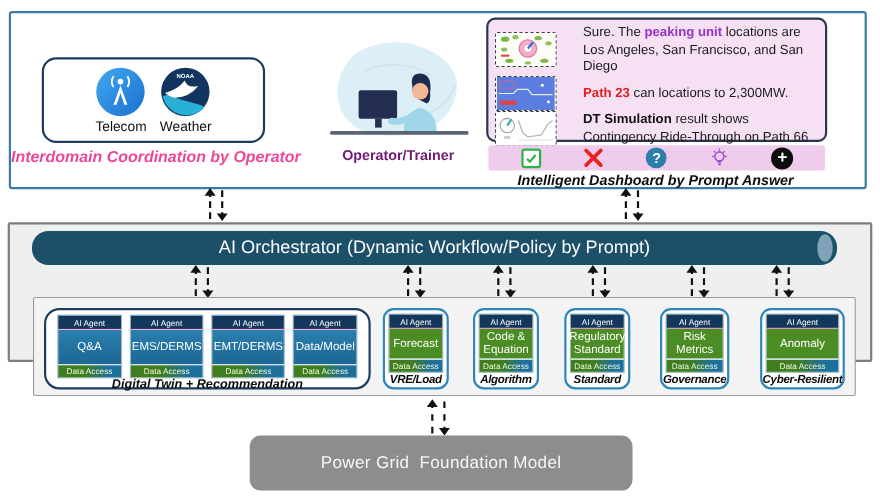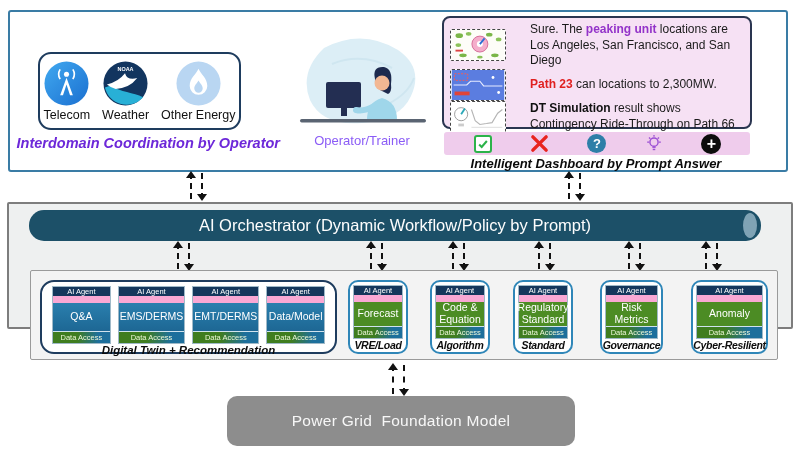--- a/index.html
+++ b/index.html
@@ -10,26 +10,26 @@
   .top-box { position:absolute; left:8px; top:10px; width:780px; height:162px;
              border:2px solid #3a7ca5; border-radius:3px; background:#fff; }
 
   .icons-box { position:absolute; left:28px; top:40px; width:203px; height:78px;
                border:2px solid #1e3c5e; border-radius:13px; background:#fff;
                display:flex; align-items:flex-start; justify-content:center; gap:12px; padding-top:7px; }
   .icon-item { display:flex; flex-direction:column; align-items:center;text-align:center; }
   .icon-item svg { width:45px; height:45px; display:block; }
   .icon-label { font-size:12.5px; color:#111; margin-top:2px; white-space:nowrap; }
 
-  .interdomain-caption { position:absolute; left:0px; top:123px; width:270px; text-align:right;
-                         font-size:14.5px; font-weight:bold; font-style:italic; color:#6d28d9; }
+  .interdomain-caption { position:absolute; left:0px; top:123px; width:270px; text-align:left;
+                         font-size:14.5px; font-weight:bold; font-style:italic; color:#ec4899; }
 
   .operator-wrap { position:absolute; left:282px; top:22px; width:140px; }
   .operator-wrap svg { display:block; }
-  .operator-label { text-align:center; font-size:13px; font-weight:normal; color:#8b5cf6; margin-top:1px; }
+  .operator-label { text-align:center; font-size:13px; font-weight:bold; color:#701a75; margin-top:1px; }
 
   .chat-box { position:absolute; left:432px; top:4px; width:310px; height:113px;
               border:2px solid #2a3550; border-radius:8px; background:#f6e1f4;
               display:flex; flex-direction:column; justify-content:space-between; padding:4px 6px; }
   .chat-row { display:flex; align-items:center; }
   .thumb { flex:0 0 56px; height:32px; border:1.5px dashed #444; border-radius:2px; overflow:hidden; background:#fff; }
   .thumb svg { display:block; width:100%; height:100%; }
   .chat-text { flex:1; padding-left:24px; font-size:12px; line-height:1.3; color:#1a1a1a; }
   .hl { font-weight:bold; }
   .hl-0 { color:#9333c9; }
@@ -68,21 +68,21 @@
   .agents-container { position:absolute; left:21px; top:66px; width:748px; height:90px;
                       background:#f3f3f3; border:1.5px solid #9a9a9a; border-radius:2px; }
 
   .dt-group { position:absolute; left:9px; top:9px; width:297px; height:74px;
               border:2px solid #1e3c5e; border-radius:14px; background:#fff; }
   .dt-cards { display:flex; gap:7px; padding:4px 10px 0 10px; height:62px; }
   .group-caption { text-align:center; font-size:11.5px; font-weight:bold; font-style:italic; color:#0b0b0b; margin-top:0px; }
 
   .agent-card { flex:1; display:flex; flex-direction:column; border:1px solid #9fb9c8; height:58px; }
   .agent-head { flex:0 0 13px; background:#14375c; color:#fff; font-size:7.5px;
-                display:flex; align-items:center; justify-content:center; border-bottom:7px solid #f9a8d4; }
+                display:flex; align-items:center; justify-content:center; border-bottom:1px solid #f9a8d4; }
   .agent-body { flex:1; color:#fff; font-size:10.5px; line-height:1.12; text-align:center;
                 display:flex; align-items:center; justify-content:center; padding:0 1px; }
   .agent-body.teal { background:linear-gradient(180deg,#2a7fae,#1d6794); }
   .agent-body.green { background:#4c8c24; }
   .agent-foot { flex:0 0 12px; background:linear-gradient(90deg,#3f7d1f 0%,#3f7d1f 42%,#1d6f9c 80%);
                 color:#eef8da; font-size:7.5px; display:flex; align-items:center; justify-content:center;
                 border-top:1px solid #cfe3ee; }
 
   .solo-agent { position:absolute; top:9px; height:74px; border:2px solid #2f86b8; border-radius:10px; background:#fff; }
   .solo-agent .agent-card { margin:3px 3px 0 3px; height:54px; }
@@ -124,30 +124,20 @@
       <div class="icon-item">
         <span>
           <svg viewBox="0 0 46 46">
             <circle cx="23" cy="23" r="22.5" fill="#12355f"></circle>
             <path d="M2 27 A22.5 22.5 0 0 0 41 37 C31 32 18 32 8 25 Z" fill="#28b0d6"></path>
             <path d="M4 24 Q16 21 22.5 12.5 Q24.5 20 35 17.5 Q27 28 13 28.5 Q7.5 27 4 24 Z" fill="#fff"></path>
             <text x="23" y="10.5" font-size="5.6" font-weight="bold" fill="#fff" text-anchor="middle" font-family="Liberation Sans, sans-serif">NOAA</text>
           </svg>
         </span>
         <span class="icon-label">Weather</span>
-      </div>
-      <div class="icon-item">
-        <span>
-          <svg viewBox="0 0 46 46">
-            <circle cx="23" cy="23" r="22.5" fill="#b9d6f2"></circle>
-            <path d="M23 8 C25.5 14 32 17.5 32 25.5 a9 9 0 0 1 -18 0 C14 17.5 20.5 14 23 8 Z" fill="#fff"></path>
-            <path d="M23 20 C24.5 23 27.3 24.8 27.3 28.2 a4.3 4.3 0 0 1 -8.6 0 C18.7 24.8 21.5 23 23 20 Z" fill="#b9d6f2"></path>
-          </svg>
-        </span>
-        <span class="icon-label">Other Energy</span>
       </div>
     </div>
     <div class="interdomain-caption">Interdomain Coordination by Operator</div>
 
     <div class="operator-wrap">
       <svg width="140" height="98" viewBox="0 0 140 98">
         <path d="M32 14 Q70 -6 106 16 Q132 34 119 62 Q108 86 70 89 Q30 92 18 66 Q7 38 32 14 Z" fill="#dceef6"></path>
         <path d="M40 30 Q70 18 100 34" stroke="#cfe6f0" stroke-width="2" fill="none"></path>
         <path d="M96 70 Q116 60 122 44" stroke="#cfe6f0" stroke-width="2" fill="none"></path>
         <rect x="34" y="48" width="35" height="26" rx="2" fill="#232e52"></rect>

